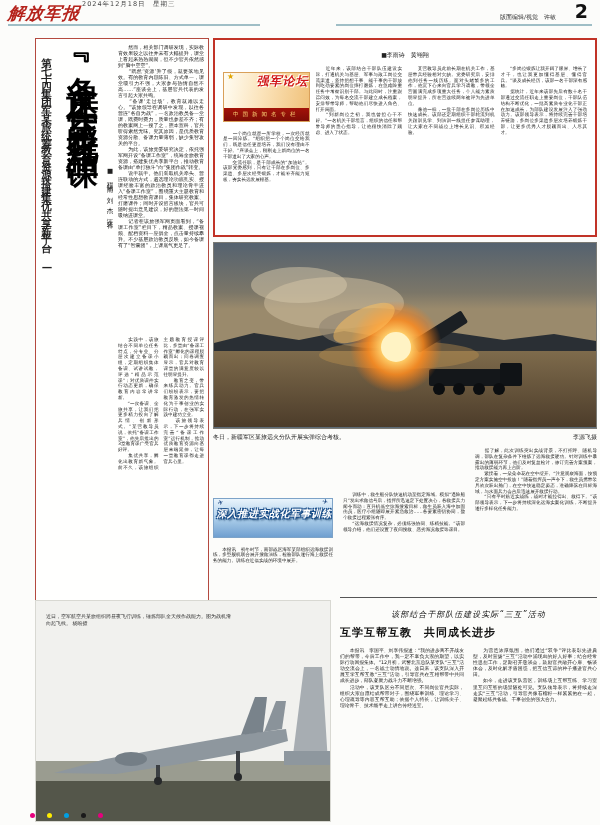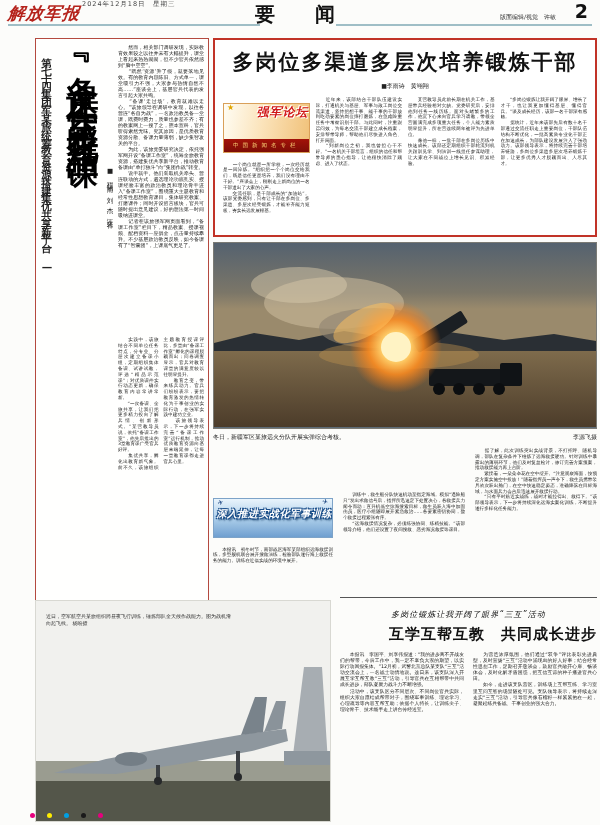--- a/index.html
+++ b/index.html
@@ -62,35 +62,34 @@
                text-shadow:1px 1px 0 #1a4e8a,-1px -1px 0 #1a4e8a,1px -1px 0 #1a4e8a,-1px 1px 0 #1a4e8a,2px 2px 2px #123a66;}
   .banner-jet{position:absolute;font-size:7px;color:#244d86;}
   .bj1{left:4px;top:2px;transform:rotate(-18deg);}
   .bj2{right:4px;top:1px;transform:rotate(14deg);}
   
   .b-rule{left:340px;top:597px;width:257px;height:1px;background:#555;}
   .photo-bottom{left:35px;top:600px;width:296px;height:222px;background:#f1f1ee;border:1px solid #d8d8d2;box-sizing:border-box;}
   .bp-caption{position:absolute;left:10px;top:12px;width:185px;font-size:5px;line-height:6.6px;color:#333;text-align:justify;}
   .mutual{left:340px;top:604px;width:257px;height:218px;}
   .mu-kicker{text-align:center;font-size:8px;font-style:italic;color:#111;margin-top:5px;letter-spacing:1px;}
-  .mu-title{text-align:right;font-size:15px;font-weight:900;letter-spacing:1px;margin-top:5px;}
+  .mu-title{text-align:left;font-size:11px;font-weight:900;letter-spacing:1px;margin-top:5px;}
   .mu-cols{display:flex;gap:9px;margin-top:8px;height:156px;overflow:hidden;}
   .mu-col{flex:1;font-size:4.8px;line-height:6.1px;text-align:justify;white-space:pre-line;color:#1a1a1a;}
   
   .marks{left:30px;top:813px;display:flex;gap:12px;}
   .dot{width:5px;height:5px;border-radius:50%;}
 </style>
 </head>
 <body>
 
 <div id="page">
 
   <div class="abs logo">解放军报</div>
   <div class="abs m-date">2024年12月18日　星期三</div>
-  <div class="abs m-section">要　闻</div>
   <div class="abs m-editor">版面编辑/视觉　许敏</div>
   <div class="abs m-page">2</div>
   <div class="abs rule rule-l"></div>
   <div class="abs rule rule-r"></div>
 
   <div class="abs left-box">
     <div class="abs vert l-kicker">第七十四集团军某旅统筹教育资源搭建集优共享新平台——</div>
     <div class="abs vert l-title">『备课工作室』孵化精品课</div>
     <div class="abs vert l-byline">■程锡南　刘　杰　汪文祥</div>
     <div class="abs l-body1">　　然而，相关部门调研发现，实际教育效果较之以往并未有大幅提升，课堂上看起来热热闹闹，但不少官兵依然感到“脑中空空”。
@@ -100,21 +99,20 @@
 　　说干就干。他们采取机关牵头、营连联动的方式，遴选理论功底扎实、授课经验丰富的政治教员和理论骨干进入“备课工作室”，围绕重大主题教育和经常性思想教育课目，集体研究教案、打磨课件；同时开设留言板块，官兵可随时提出意见建议，好的想法第一时间吸纳进课堂。
 　　记者在该旅强军网页面看到，“备课工作室”栏目下，精品教案、授课视频、配档资料一应俱全，点击量持续攀升。不少基层政治教员反映，如今备课有了“智囊团”，上课底气更足了。</div>
     <div class="abs l-body2">　　实践中，该旅结合不同单位任务特点，分专业、分层次建立备课小组，定期组织集体备课、试讲试教，评选“精品示范课”；对优质课件实行动态更新，确保教育内容常讲常新。
 　　“一次备课、全旅共享，让我们把更多精力投向了解兵情、创新形式。”某营教导员说，依托“备课工作室”，他先后推出的3堂教育课广受官兵好评。
 　　集优共享，孵化出教育新气象。前不久，该旅组织主题教育授课评比，多堂由“备课工作室”孵化的课程脱颖而出；问卷调查显示，官兵对教育课堂的满意度较以往明显提升。
 　　教育之变，带来练兵动力。官兵们纷纷表示，要把教育激发的热情转化为干事创业的实际行动，在强军实践中建功立业。
 　　该旅领导表示，下一步将持续完善“备课工作室”运行机制，推动优质教育资源向基层末端延伸，让每一堂教育课都走进官兵心里。</div>
   </div>
 
   <div class="abs forum-box">
-    <div class="f-title">多岗位多渠道多层次培养锻炼干部</div>
     <div class="f-byline">■李雨诗　黄翊翔</div>
     <div class="f-cols">
       <div class="f-col">
         <div class="badge">
           <span class="badge-star">★</span>
           <div class="badge-title">强军论坛</div>
           <div class="badge-bar">中国新闻名专栏</div>
         </div>
         <div>　　一个岗位就是一所学校，一次经历就是一回淬炼。“组织把一个个岗位交给我们，既是信任更是培养，我们没有理由不干好。”座谈会上，刚刚走上新岗位的一名干部道出了大家的心声。
 　　交流任职，是干部成长的“加油站”。该部党委感到，只有让干部在多岗位、多渠道、多层次经受锻炼，才能补齐能力短板，夯实长远发展根基。</div>
@@ -211,21 +209,21 @@
         <rect x="248" y="150" width="46" height="14" fill="#8e979e"></rect>
       </g>
     </svg>
     <div class="bp-caption">
       <span>近日，空军航空兵某旅组织跨昼夜飞行训练，锤炼部队全天候作战能力。图为战机滑向起飞线。</span>
       <span>杨盼摄</span>
     </div>
   </div>
 
   <div class="abs mutual">
-    <div class="mu-kicker">多岗位锻炼让我开阔了眼界“三互”活动</div>
+    <div class="mu-kicker">该部结合干部队伍建设实际“三互”活动</div>
     <div class="mu-title">互学互帮互教　共同成长进步</div>
     <div class="mu-cols">
       <div class="mu-col">　　本报讯　李国平、刘享伟报道：“我的进步离不开战友们的帮带，今后工作中，我一定不辜负大家的期望，以实际行动回报集体。”12月初，武警北京总队某支队“三互”活动交流会上，一名战士动情地说。连日来，该支队深入开展互学互帮互教“三互”活动，引导官兵在互相帮带中共同成长进步，部队凝聚力战斗力不断增强。
 　　活动中，该支队区分不同层次、不同岗位官兵实际，组织大家自愿结成帮带对子，围绕军事训练、理论学习、心理疏导等内容互帮互助；依据个人特长，让训练尖子、理论骨干、技术能手走上讲台传经送宝。</div>
       <div class="mu-col">　　为营造浓厚氛围，他们通过“双争”评比表彰先进典型，及时宣扬“三互”活动中涌现出的好人好事；结合经常性思想工作，定期召开恳谈会，鼓励官兵敞开心扉、畅谈体会，及时化解矛盾困惑，把互信互谅的种子播进官兵心田。
 　　如今，走进该支队营区，训练场上互帮互练、学习室里互问互答的场景随处可见。支队领导表示，将持续走深走实“三互”活动，引导官兵像石榴籽一样紧紧抱在一起，凝聚起练兵备战、干事创业的强大合力。</div>
     </div>
   </div>
 
   <div class="abs marks">

